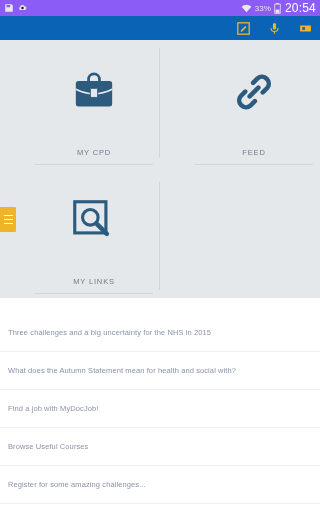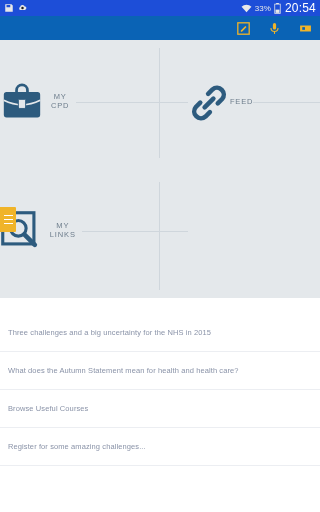--- a/index.html
+++ b/index.html
@@ -7,21 +7,21 @@
     width: 320px;
     height: 512px;
     overflow: hidden;
     font-family: "Liberation Sans", sans-serif;
     background: #ffffff;
   }
 
   
   .statusbar {
     height: 16px;
-    background: #1d4ed8;
+    background: #8b5cf6;
     display: flex;
     align-items: center;
     padding: 0 4px;
     color: #f2f2f2;
   }
   .sb-left { display: flex; align-items: center; gap: 3px; }
   .sb-right {
     margin-left: auto;
     display: flex;
     align-items: center;
@@ -71,23 +71,25 @@
     left: 159px;
     width: 1px;
     background: #cfd6dc;
   }
   .vdiv.top { top: 8px; height: 110px; }
   .vdiv.bot { top: 142px; height: 108px; }
 
   .tile {
     position: relative;
     display: flex;
+    flex-direction: column;
     align-items: center;
     justify-content: flex-start;
     cursor: pointer;
+    padding-left: 28px;
   }
   .tile-icon {
     flex: 1;
     display: flex;
     align-items: center;
     justify-content: center;
     width: 100%;
     padding-bottom: 4px;
   }
   .tile-label {
@@ -245,21 +247,24 @@
     <span></span>
     <span></span>
   </div>
 </div>
 
 <div class="newslist">
   <div class="news-item">
     <span>Three challenges and a big uncertainty for the NHS in 2015</span>
   </div>
   <div class="news-item">
-    <span>What does the Autumn Statement mean for health and health care?</span>
+    <span>What does the Autumn Statement mean for health and social with?</span>
+  </div>
+  <div class="news-item">
+    <span>Find a job with MyDocJob!</span>
   </div>
   <div class="news-item">
     <span>Browse Useful Courses</span>
   </div>
   <div class="news-item">
     <span>Register for some amazing challenges...</span>
   </div>
   <div class="news-item">
     
   </div>

